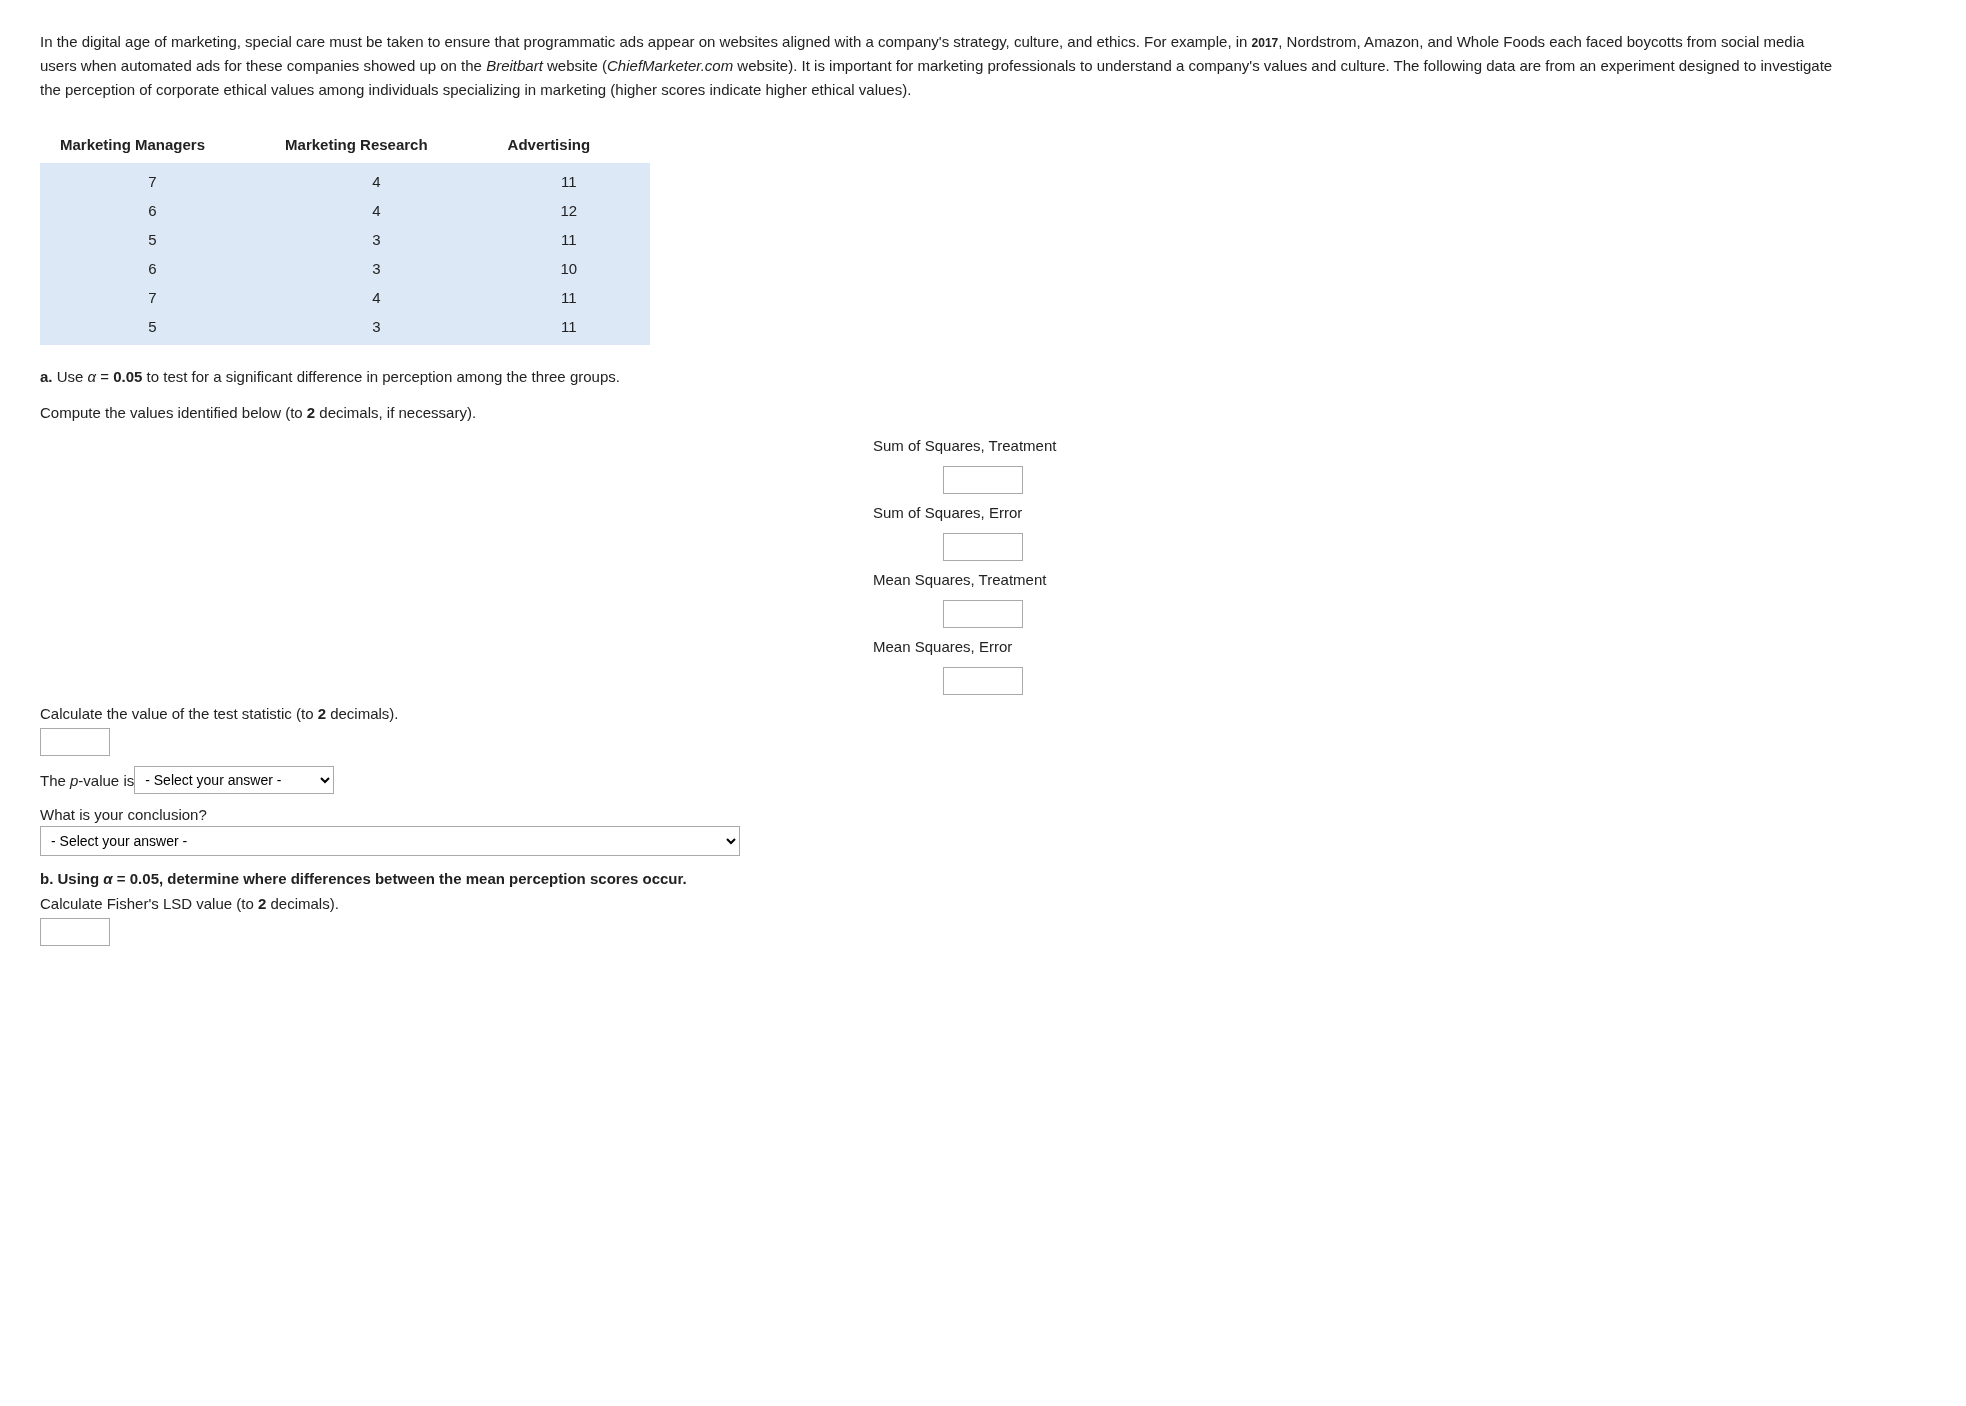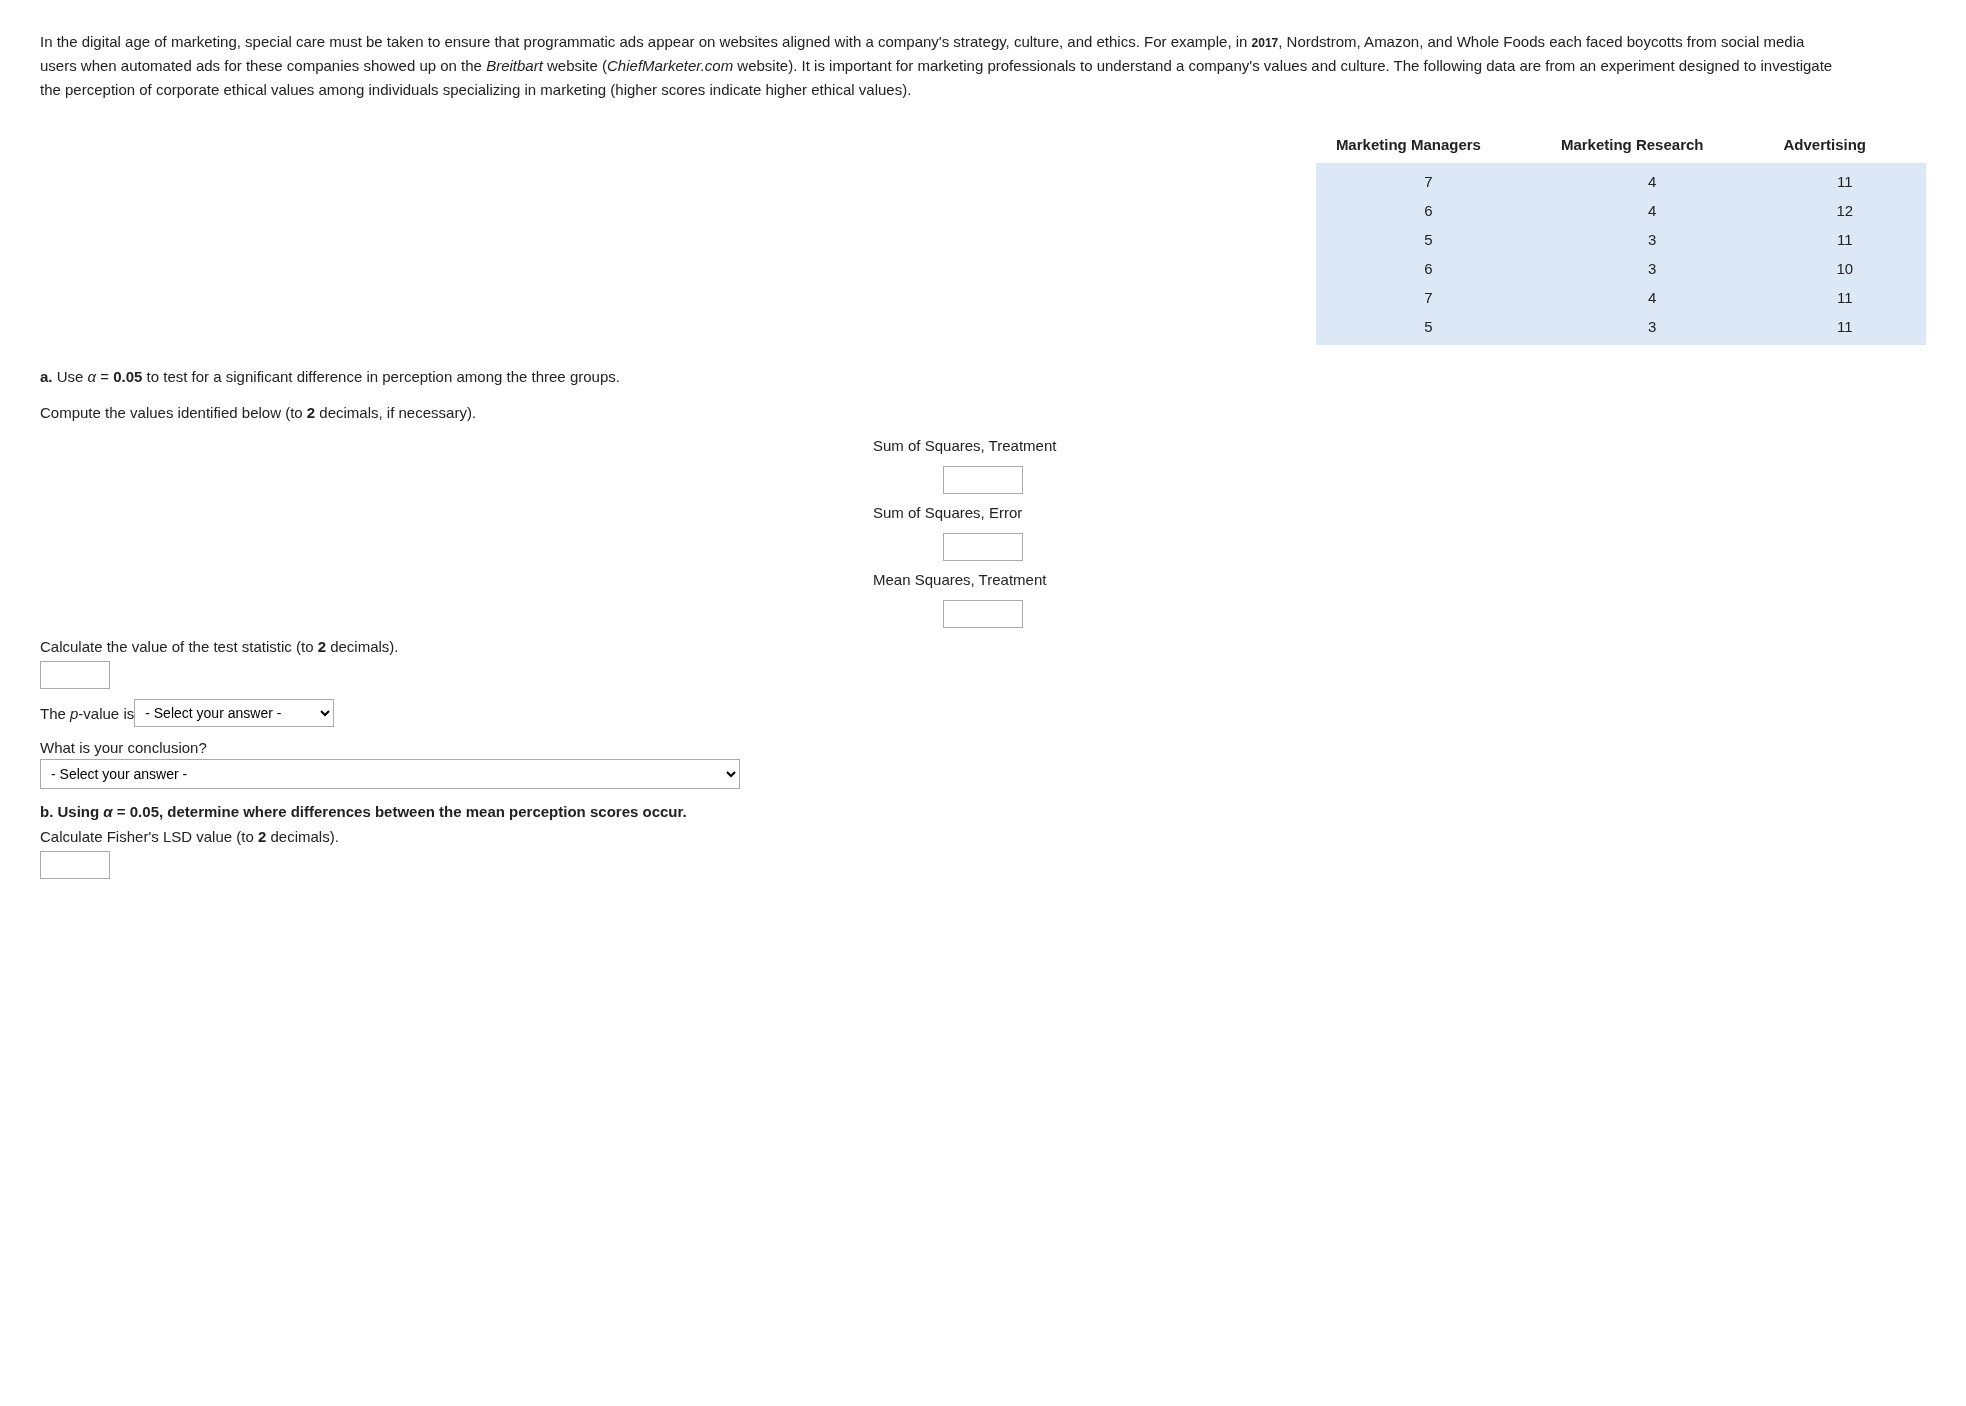--- a/index.html
+++ b/index.html
@@ -17,21 +17,21 @@
     }
     .intro-text {
       line-height: 1.6;
       margin-bottom: 24px;
       max-width: 1800px;
     }
     .intro-text em {
     }
     .data-table-wrapper {
       display: flex;
-      justify-content: flex-end;
+      justify-content: flex-start;
       margin-bottom: 20px;
     }
     .data-table {
       border-collapse: collapse;
       min-width: 600px;
     }
     .data-table th {
       font-weight: bold;
       text-align: center;
       padding: 10px 60px 10px 20px;
@@ -196,20 +196,24 @@
     <input type="text" class="input-box" style="">
   </div>
   <div class="input-row">
     <label>Sum of Squares, Error</label>
     <input type="text" class="input-box" style="">
   </div>
   <div class="input-row">
     <label>Mean Squares, Treatment</label>
     <input type="text" class="input-box" style="">
   </div>
+  <div class="input-row">
+    <label>Mean Squares, Error</label>
+    <input type="text" class="input-box" style="">
+  </div>
 </div>
 
 <div class="test-stat-section">
   <p>Calculate the value of the test statistic (to <strong>2</strong> decimals).</p>
   <input type="text" class="test-stat-input" style="">
 </div>
 
 <div class="pvalue-row">
   <span>The <em>p</em>-value is</span>
   <select class="pvalue-select">

